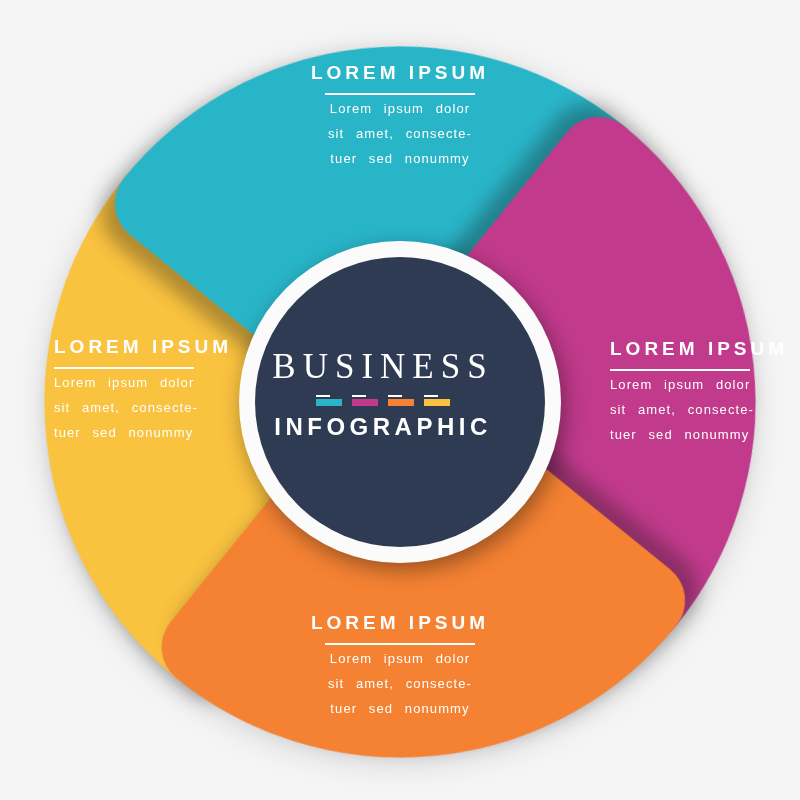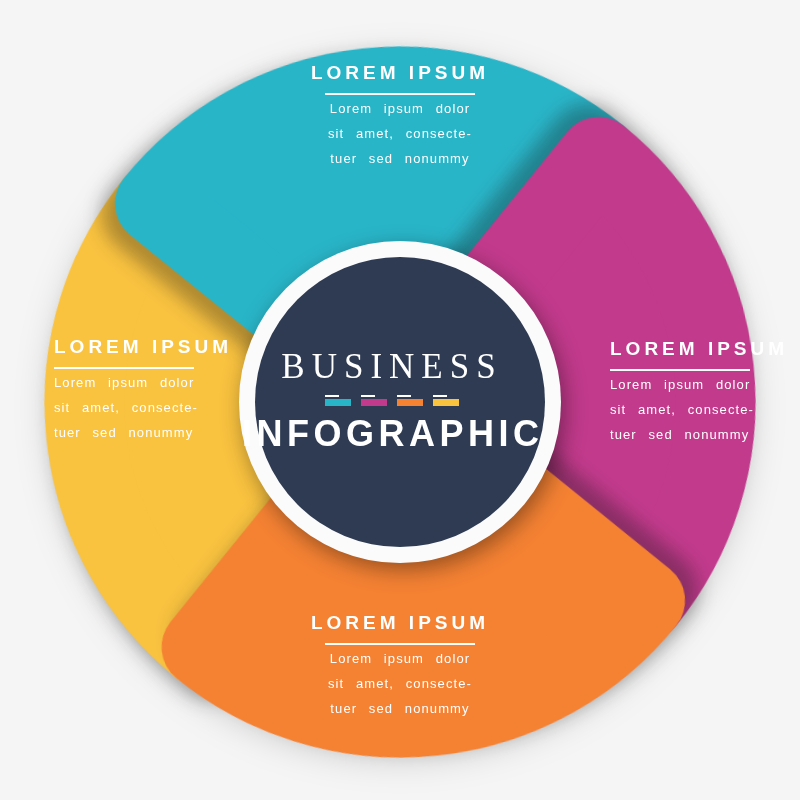--- a/index.html
+++ b/index.html
@@ -22,28 +22,28 @@
                letter-spacing:1.1px;word-spacing:7px;white-space:nowrap}
   .block-top,.block-bottom{left:240px;width:320px;text-align:center}
   .block-top .rule,.block-bottom .rule{width:150px;margin-left:auto;margin-right:auto}
   .block-top{top:62px}
   .block-bottom{top:612px}
   .block-left{left:54px;top:336px;width:175px;text-align:left}
   .block-right{left:610px;top:338px;width:175px;text-align:left}
   .block-left .rule,.block-right .rule{width:140px}
 
   
-  .center-label{position:absolute;left:242px;top:347px;width:300px;text-align:center;color:#fff}
+  .center-label{position:absolute;left:233px;top:347px;width:300px;text-align:center;color:#fff}
   .center-title{font-family:"Liberation Serif",serif;font-size:35px;font-weight:500;
                 letter-spacing:7px;white-space:nowrap}
   .legend{display:flex;justify-content:center;align-items:flex-end;gap:10px;margin:8px 0 7px}
   .legend-item{display:flex;flex-direction:column;align-items:flex-start;gap:2px}
   .legend-tick{width:14px;height:2px;background:#fff}
   .legend-dash{width:26px;height:7px}
-  .center-sub{font-size:36px;font-weight:bold;letter-spacing:4.5px;white-space:nowrap}
+  .center-sub{font-size:24px;font-weight:bold;letter-spacing:4.5px;white-space:nowrap}
 </style>
 </head>
 <body>
 
 <div class="stage">
 
   <svg class="art" width="800" height="800" viewBox="0 0 800 800">
     <circle class="backdrop" cx="400" cy="402" r="348" fill="#e9e9eb"></circle>
     <g transform="translate(400 402) rotate(-6)">
 

